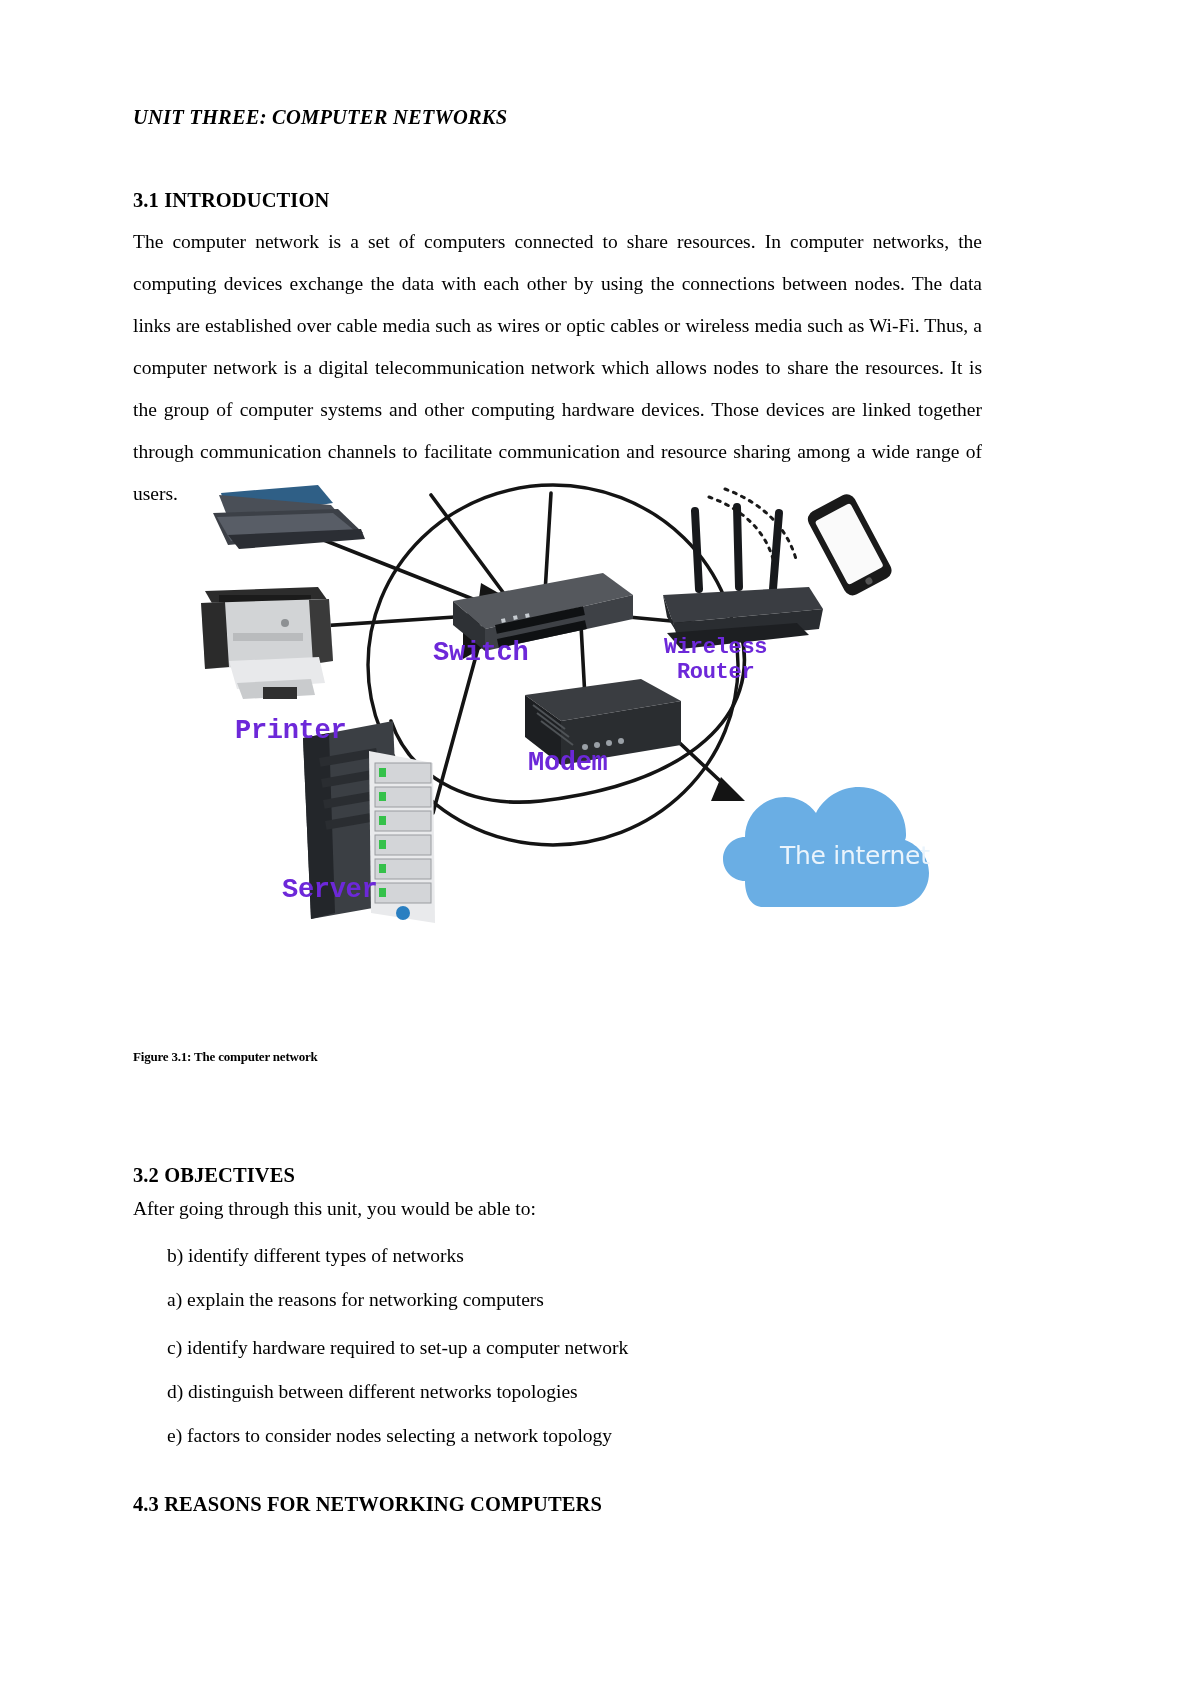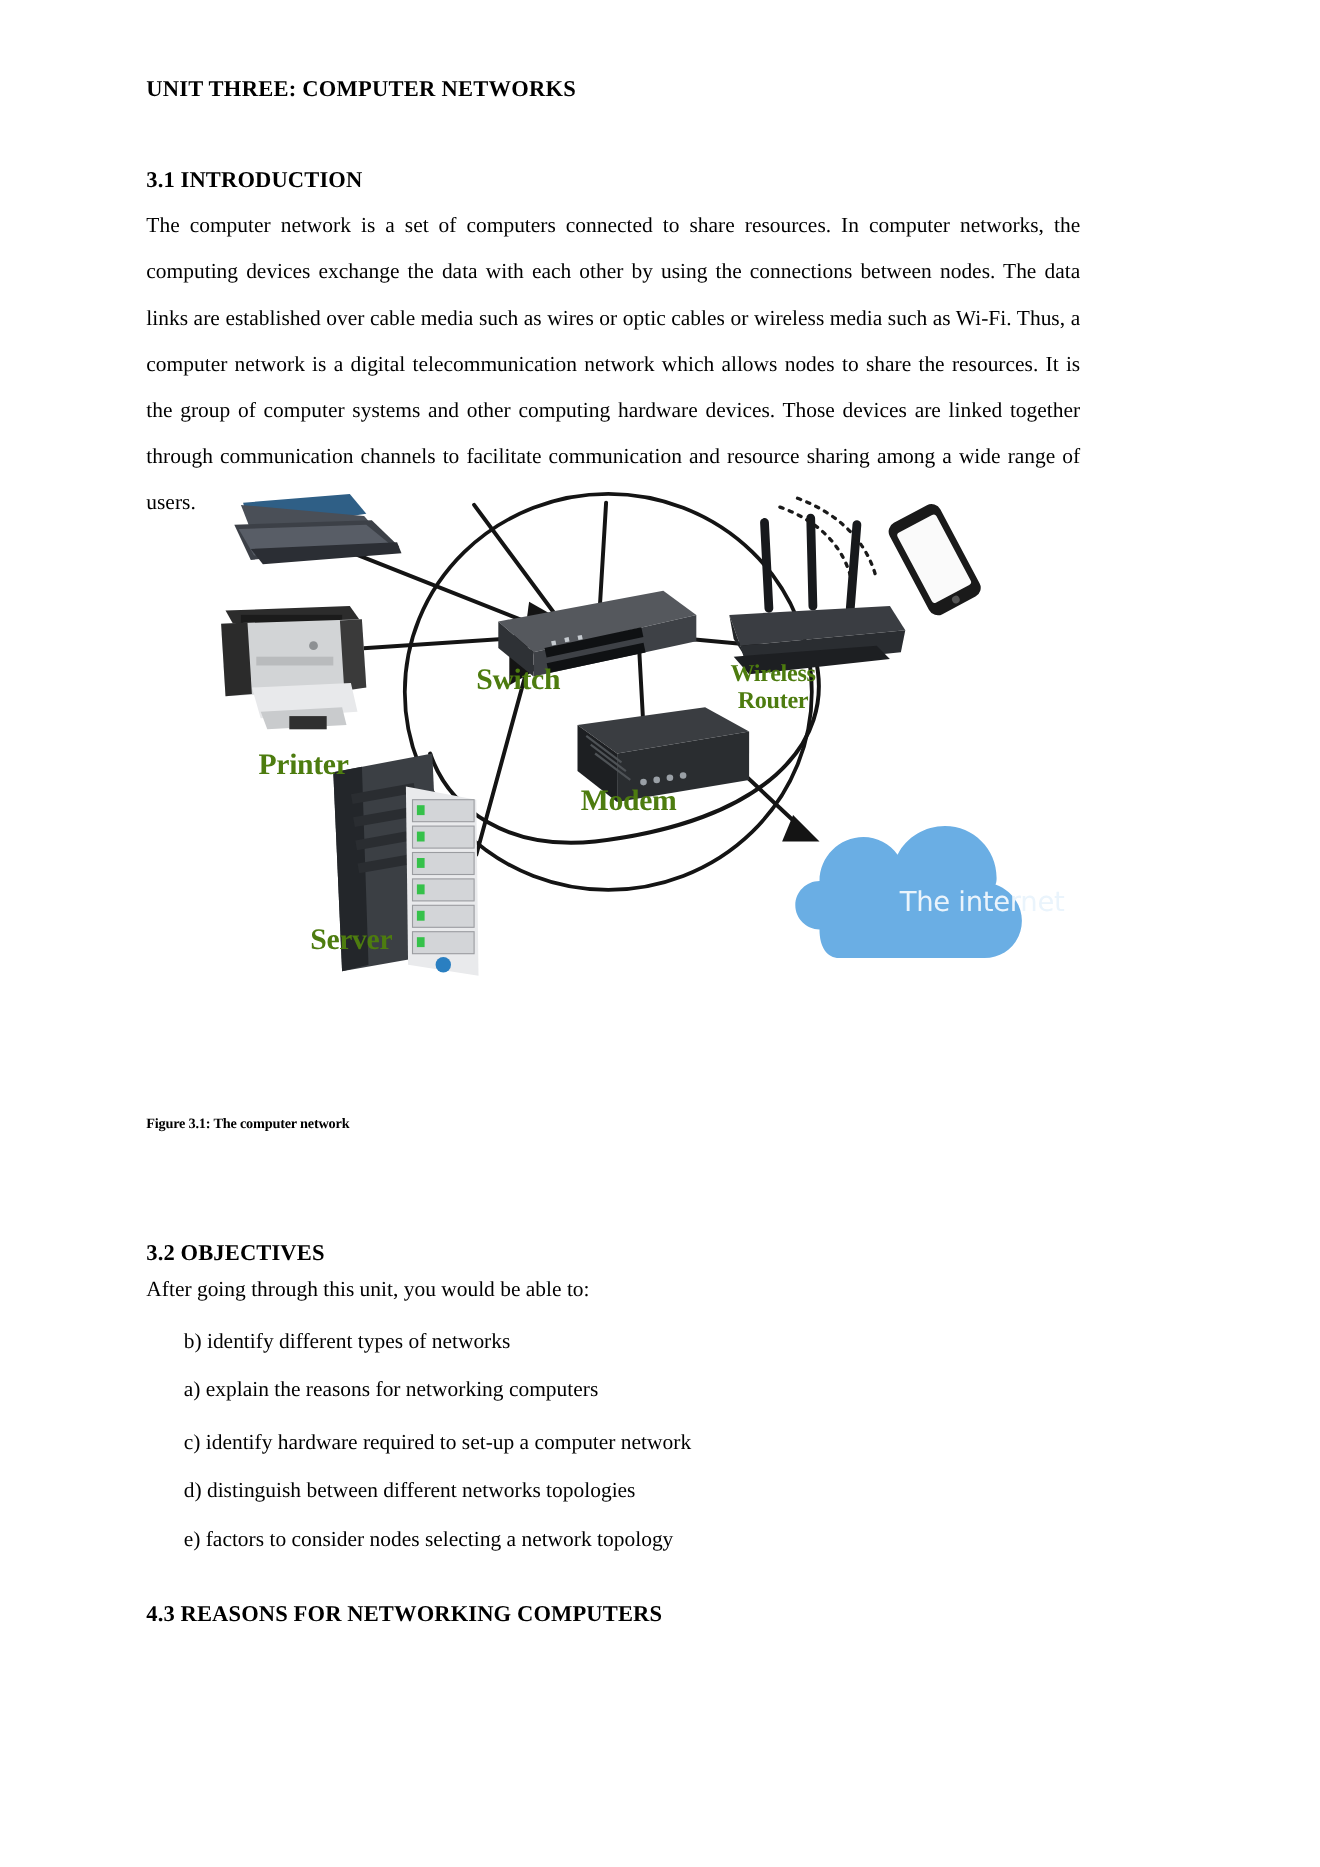--- a/index.html
+++ b/index.html
@@ -22,22 +22,23 @@
     left: 133px;
     top: 0;
     width: 849px;
   }
 
   
   .unit-title {
     font-size: 20.5px;
     font-weight: bold;
     letter-spacing: 0.2px;
-    margin-top: 69px;
+    margin-top: 105px;
     line-height: 1.2;
+    font-style: italic;
   }
   .section-head {
     font-size: 20.5px;
     font-weight: bold;
     letter-spacing: 0.1px;
     line-height: 1.2;
   }
 
   #sec-intro { margin-top: 58px; }
   #sec-objectives { margin-top: 0; }
@@ -74,23 +75,23 @@
   
   .figure-wrap {
     position: relative;
     width: 849px;
     height: 470px;
     margin-top: -32px;
   }
   .figure-svg { position: absolute; left: 0; top: 0; }
   .fig-label {
     position: absolute;
-    font-family: Liberation Serif, serif;
+    font-family: Liberation Mono, monospace;
     font-weight: bold;
-    color: #4d7c0f;
+    color: #6d28d9;
     font-size: 27px;
     line-height: 30px;
     white-space: pre-line;
     letter-spacing: -0.3px;
   }
   .fig-label.small { font-size: 22px; line-height: 25px; }
   .cloud-label {
     position: absolute;
     font-family: "DejaVu Sans", "Liberation Sans", sans-serif;
     color: #eaf4fc;
@@ -278,21 +279,21 @@
 
       <div class="fig-label" style="left:300px; top:155px;">Switch</div>
 
       <div class="fig-label small" style="left:531px; top:152px; text-align:center;">Wireless
 Router</div>
 
       <div class="fig-label" style="left:395px; top:265px;">Modem</div>
 
       <div class="fig-label" style="left:149px; top:392px;">Server</div>
 
-      <div class="cloud-label" style="left:685px; top:358px;">The internet</div>
+      <div class="cloud-label" style="left:647px; top:358px;">The internet</div>
     </div>
 
     <div class="fig-caption">Figure 3.1: The computer network</div>
 
     <div class="section-head" id="sec-objectives" style="margin-top:98px;">3.2 OBJECTIVES</div>
 
     <div class="plain-line">After going through this unit, you would be able to:</div>
 
     <ul class="obj-list">
       <li class="gap">b) identify different types of networks</li>

